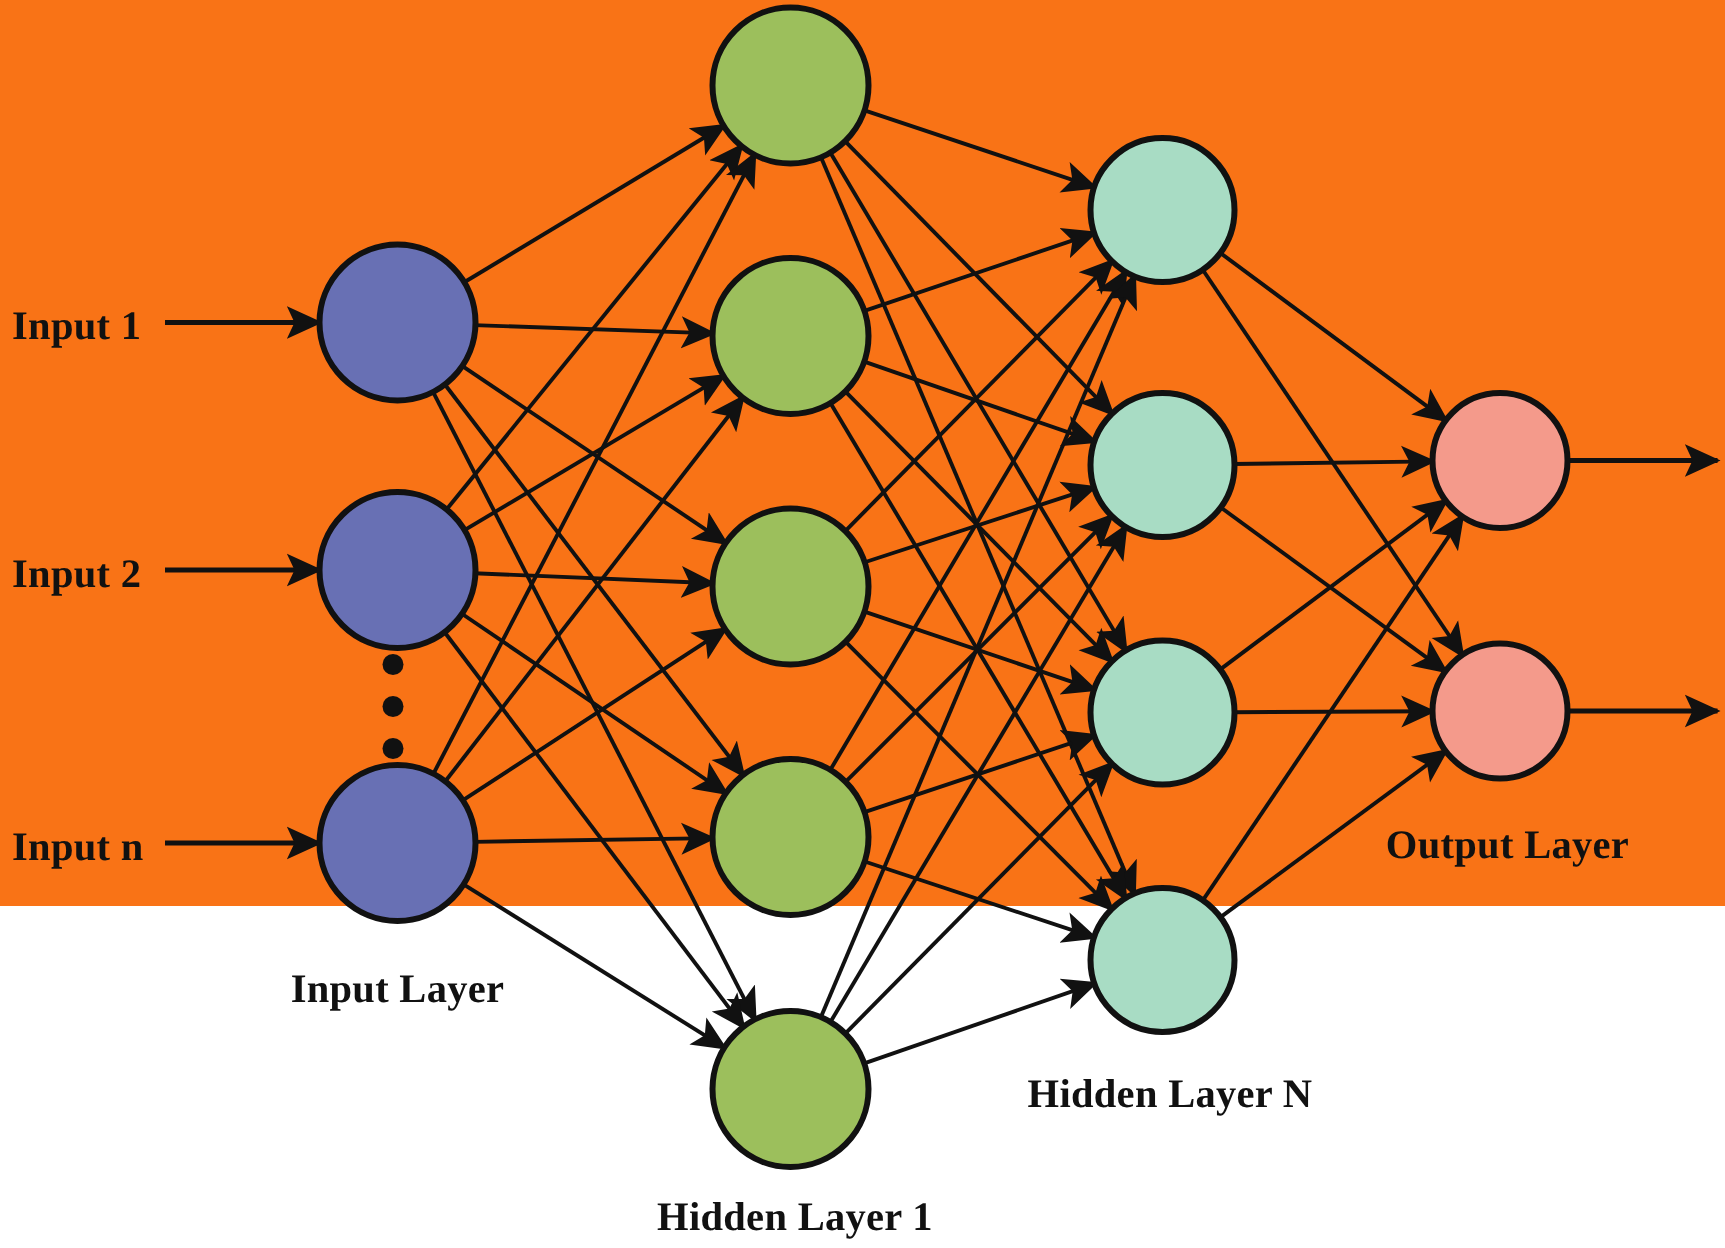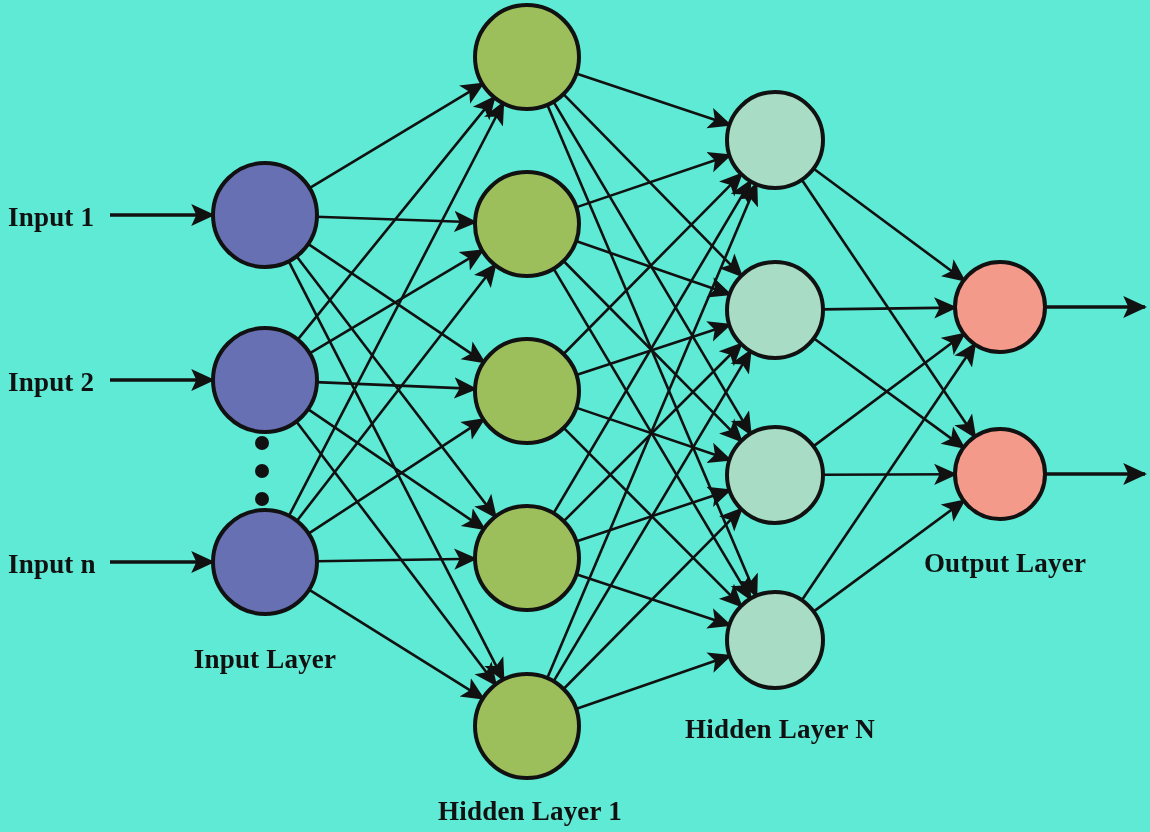--- a/index.html
+++ b/index.html
@@ -9,22 +9,22 @@
   }
   body {
     width: 1150px;
     height: 832px;
     font-family: "Liberation Serif", "DejaVu Serif", serif;
     overflow: hidden;
   }
   #diagram-root {
     position: relative;
     width: 1150px;
-    height: 832px;
-    background: #5eead4;
+    height: 604px;
+    background: #f97316;
   }
   #nn-svg {
     position: absolute;
     left: 0;
     top: 0;
     width: 1150px;
     height: 832px;
     display: block;
   }
   .nn-label {

